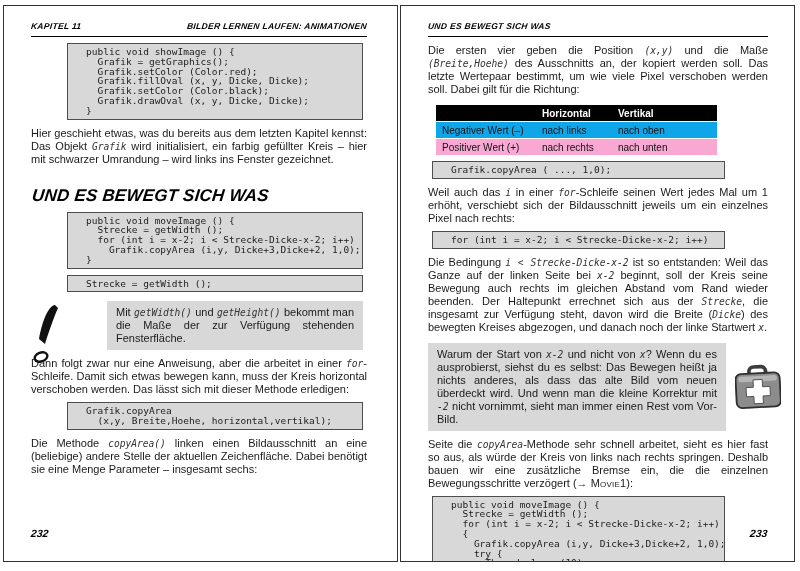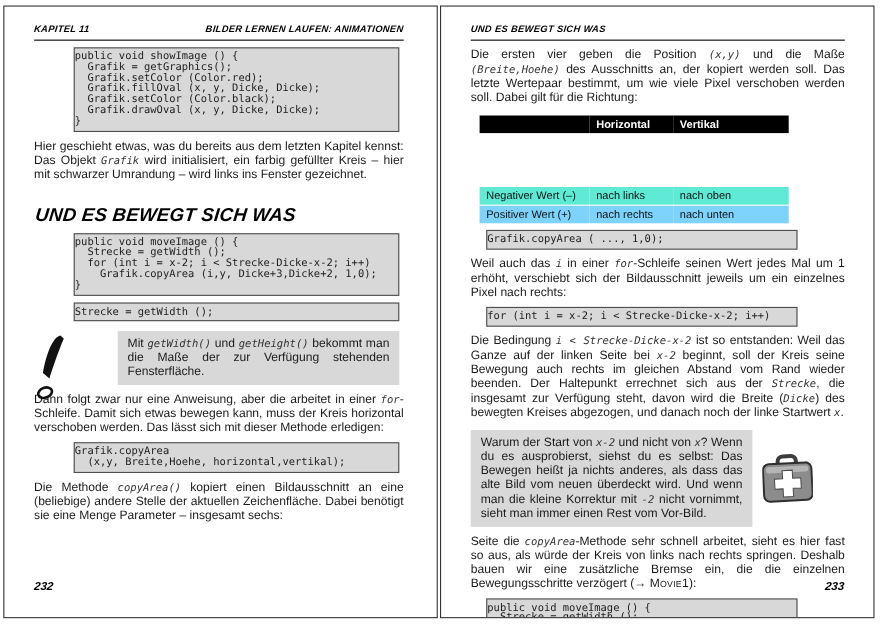--- a/index.html
+++ b/index.html
@@ -32,43 +32,43 @@
   .smallcaps{font-variant:small-caps;letter-spacing:.2px;}
 
   h2.section-heading{
     font-size:17px;font-weight:bold;font-style:italic;letter-spacing:.2px;
     margin:20px 0 2px 0;transform:skewX(-6deg);transform-origin:left bottom;color:#000;
   }
 
   pre.code{
     font-family:"DejaVu Sans Mono",monospace;font-size:9.5px;line-height:9.8px;
     background:#d8d8d8;border:1px solid #4d4d4d;color:#1c1c1c;
-    margin:6px 4px 0 36px;padding:3px 0;white-space:pre;overflow:hidden;
+    margin:6px 4px 0 36px;padding:3px 18px;white-space:pre;overflow:hidden;
   }
-  .page.right pre.code{margin:6px 43px 0 14px;}
+  .page.right pre.code{margin:6px 43px 0 4px;}
 
   .note-row{position:relative;margin-top:9px;}
   .note-row.left-note{margin-left:36px;margin-right:4px;padding-left:40px;}
   .notebox{
     background:#d8d8d8;padding:5px 9px;font-size:11px;line-height:13px;
     text-align:justify;color:#1a1a1a;
   }
   .exclam{position:absolute;left:-34px;top:3px;width:26px;height:62px;}
   .note-row.right-note{display:flex;align-items:center;}
-  .note-row.right-note .notebox{width:256px;box-sizing:border-box;flex-shrink:0;}
+  .note-row.right-note .notebox{width:298px;box-sizing:border-box;flex-shrink:0;}
   .aid{width:46px;height:46px;margin-left:9px;flex-shrink:0;}
 
   .dtable{
     display:grid;grid-template-columns:100px 76px 105px;row-gap:1px;
     width:332px;margin:9px 0 0 8px;font-size:10px;background:#fff;
   }
   .dtable .th{background:#000;color:#fff;font-weight:bold;padding:2.5px 6px;}
   .dtable .td{padding:2.5px 6px;color:#111;}
-  .dtable .row0{background:#5eead4;margin-top:48px;}
-  .dtable .row1{background:#7dd3fc;}
+  .dtable .row0{background:#0ea5e9;}
+  .dtable .row1{background:#f9a8d4;}
 
   .pagenum{
     position:absolute;bottom:22px;font-size:10.5px;font-weight:bold;
     font-style:italic;color:#000;transform:skewX(-6deg);
   }
   .pagenum.left-num{left:27px;}
   .pagenum.right-num{right:26px;}
 </style>
 </head>
 <body>
@@ -111,21 +111,21 @@
         </svg>
       </div>
       <div class="notebox"><span>Mit </span><span class="mono">getWidth()</span><span> und </span><span class="mono">getHeight()</span><span> bekommt man die Maße der zur Verfügung stehenden Fensterfläche.</span></div>
     </div>
 
     <p class="body"><span>Dann folgt zwar nur eine Anweisung, aber die arbeitet in einer </span><span class="mono">for</span><span>-Schleife. Damit sich etwas bewegen kann, muss der Kreis horizontal verschoben werden. Das lässt sich mit dieser Methode erledigen:</span></p>
 
     <pre class="code">Grafik.copyArea
   (x,y, Breite,Hoehe, horizontal,vertikal);</pre>
 
-    <p class="body"><span>Die Methode </span><span class="mono">copyArea()</span><span> kopiert einen Bildausschnitt an eine (beliebige) andere Stelle der aktuellen Zeichenfläche. Dabei benötigt sie eine Menge Parameter – insgesamt sechs:</span></p>
+    <p class="body"><span>Die Methode </span><span class="mono">copyArea()</span><span> linken einen Bildausschnitt an eine (beliebige) andere Stelle der aktuellen Zeichenfläche. Dabei benötigt sie eine Menge Parameter – insgesamt sechs:</span></p>
 
     <div class="pagenum left-num">232</div>
   </div>
 
   <div class="page right">
     <div class="running-head">
       <span class="rh">UND ES BEWEGT SICH WAS</span>
     </div>
 
     <p class="body"><span>Die ersten vier geben die Position </span><span class="mono">(x,y)</span><span> und die Maße </span><span class="mono">(Breite,Hoehe)</span><span> des Ausschnitts an, der kopiert werden soll. Das letzte Wertepaar bestimmt, um wie viele Pixel verschoben werden soll. Dabei gilt für die Richtung:</span></p>

